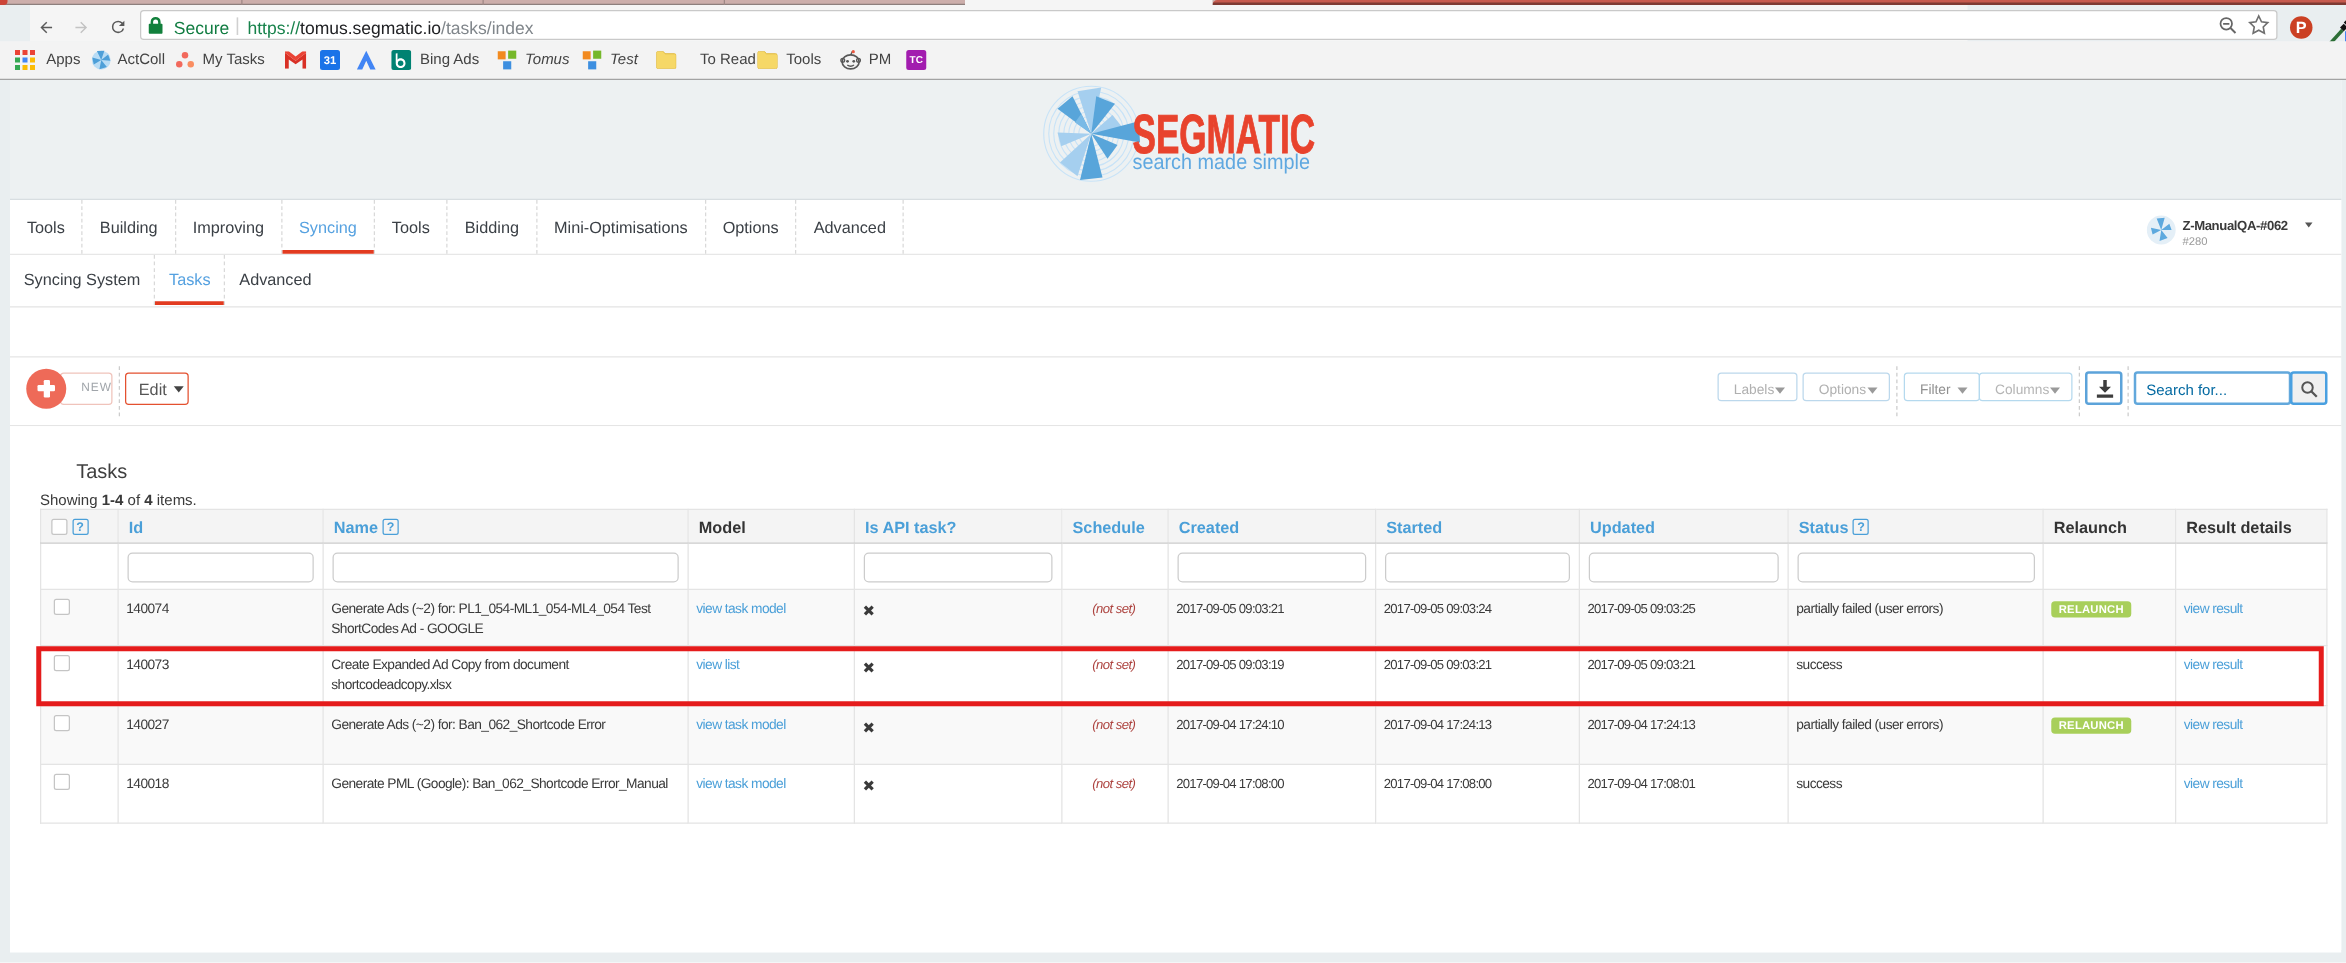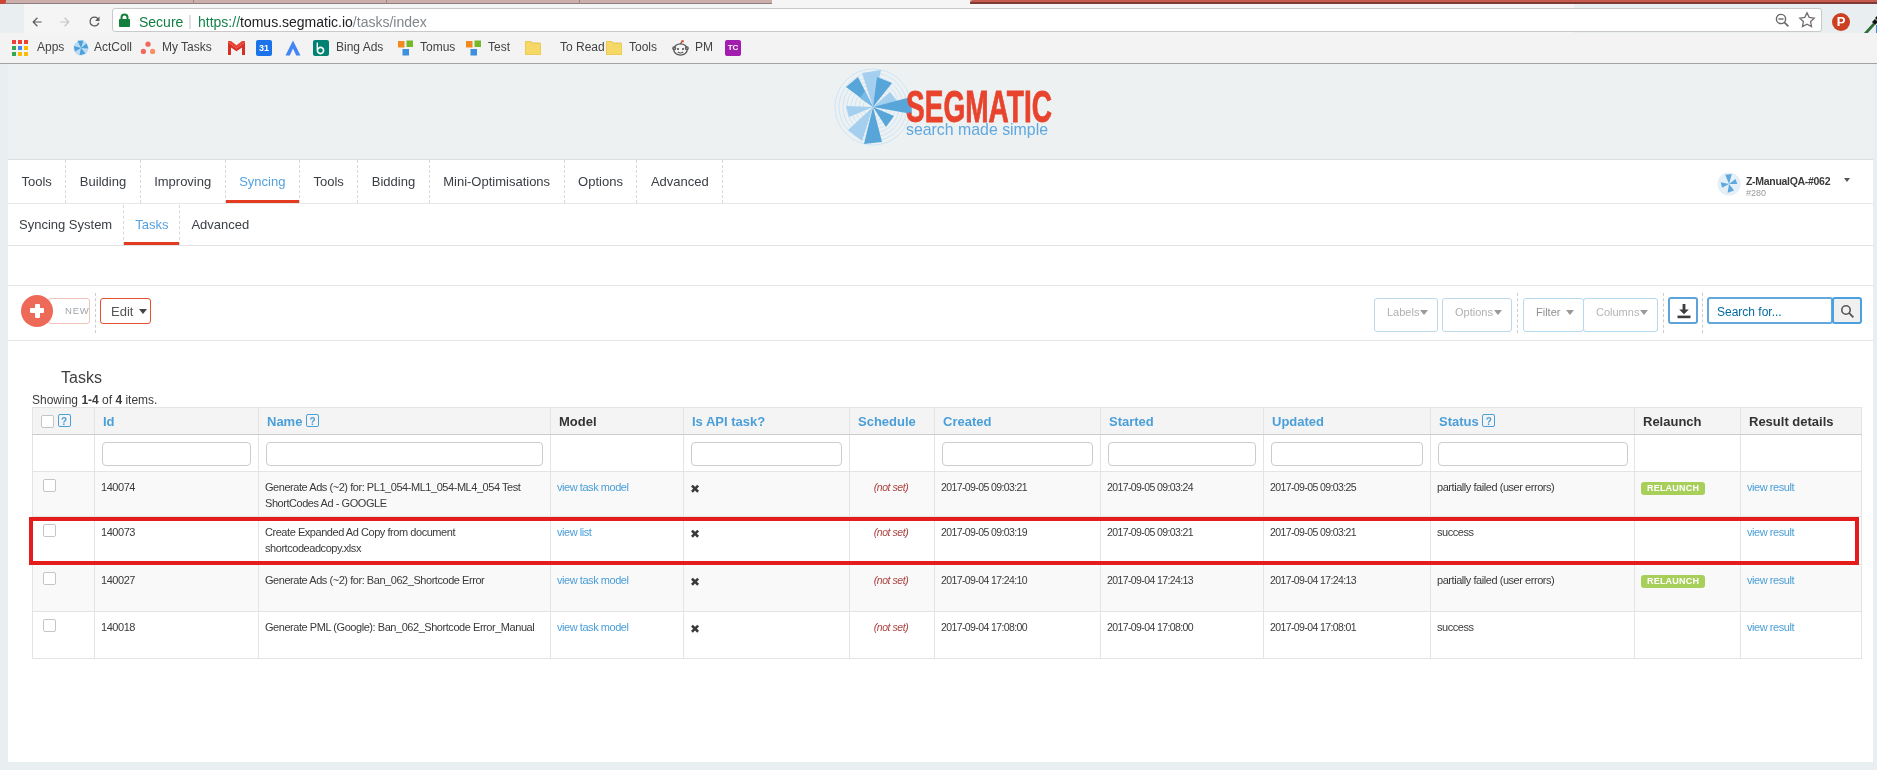--- a/index.html
+++ b/index.html
@@ -21,21 +21,21 @@
 #nav { position:absolute; left:0; top:96px; width:100%; height:44px; background:#fff; border-bottom:1px solid #e7e7e7; }
 #subnav { position:absolute; left:0; top:140px; width:100%; height:42px; line-height:40px; background:#fff; border-bottom:1px solid #e3e3e3; }
 #gap1 { position:absolute; left:0; top:181px; width:100%; height:41px; border-bottom:1px solid #e5e5e5; }
 #tbar { position:absolute; left:0; top:221px; width:100%; height:56px; border-bottom:1px solid #e5e5e5; }
 #content { position:absolute; left:0; top:277px; width:100%; height:421px; background:#fff; }
 
 .navitem { display:inline-block; padding:0 13.5px; font-size:13px; color:#3b4046; line-height:43px; border-right:1px dashed #d9d9d9; position:relative; }
 .navitem.first { margin-left:0; }
 .navitem.active { color:#55a1e0; }
 .redline { position:absolute; left:0; bottom:0; width:100%; height:3px; background:#e23b20; }
-.drop { top:13px; height:34px; border-radius:3px; background:#fff; font-size:11px; padding:7px 0 0 12px; text-align:left; }
+.drop { top:13px; height:23px; border-radius:3px; background:#fff; font-size:11px; padding:7px 0 0 12px; text-align:left; }
 .caret { position:absolute; right:9px; top:11px; width:0; height:0; border-left:4px solid transparent; border-right:4px solid transparent; border-top:5px solid #9a9a9a; }
 .qbox { display:inline-block; width:13px; height:13px; border:1px solid #4a9fd8; border-radius:2px; font-size:10px; line-height:13px; text-align:center; color:#4a9fd8; font-weight:bold; vertical-align:1px; }
 
 
 #tasks-table { position:absolute; left:24px; top:66px; border-collapse:collapse; table-layout:fixed; width:1829px; background:#fff; }
 #tasks-table td, #tasks-table th { border:1px solid #e4e4e4; vertical-align:top; overflow:hidden; }
 #tasks-table thead th { background:#f4f4f4; border-bottom:1px solid #ccc; height:27px; font-size:13px; text-align:left; padding:6px 8px 0 8px; color:#4a9fd8; }
 #tasks-table .filter td { height:37px; padding:7px 7px 0 7px; background:#fff; }
 #tasks-table tbody td { font-size:11px; letter-spacing:-0.45px; color:#3a3a3a; padding:7px 8px 0 6px; line-height:16px; }
 #tasks-table td.dt { font-size:10.5px; letter-spacing:-0.6px; }
@@ -133,27 +133,27 @@
     <rect width="16" height="16" rx="2" fill="#008272"></rect>
     <path d="M5 2.5v5.2c.6-.7 1.5-1.1 2.5-1.1 2.2 0 3.9 1.7 3.9 3.9S9.7 14.4 7.5 14.4 3.6 12.7 3.6 10.5V2.8z" fill="#fff"></path>
     <circle cx="7.5" cy="10.5" r="2.2" fill="#008272"></circle>
   </svg>
   <span class="bm" style="left:336px;">Bing Ads</span>
   <svg class="abs" style="left:398px;top:7px;" width="16" height="16" viewBox="0 0 16 16">
     <rect x="0" y="1" width="6.5" height="6.5" fill="#f28a1f"></rect>
       <rect x="8.5" y="0.5" width="6.5" height="6.5" fill="#76b82a"></rect>
       <rect x="4.5" y="9" width="6.5" height="6.5" fill="#3d8fe0"></rect>
   </svg>
-  <span class="bm" style="left:420px;">Tomus</span>
+  <span class="bm" style="left:420px;font-style:italic;">Tomus</span>
   <svg class="abs" style="left:466px;top:7px;" width="16" height="16" viewBox="0 0 16 16">
     <rect x="0" y="1" width="6.5" height="6.5" fill="#f28a1f"></rect>
       <rect x="8.5" y="0.5" width="6.5" height="6.5" fill="#76b82a"></rect>
       <rect x="4.5" y="9" width="6.5" height="6.5" fill="#3d8fe0"></rect>
   </svg>
-  <span class="bm" style="left:488px;">Test</span>
+  <span class="bm" style="left:488px;font-style:italic;">Test</span>
   <svg class="abs" style="left:525px;top:8px;" width="16" height="14" viewBox="0 0 16 14">
     <path d="M0 1.5C0 .7.7 0 1.5 0h4l1.5 2h7.5c.8 0 1.5.7 1.5 1.5v9c0 .8-.7 1.5-1.5 1.5h-13C.7 14 0 13.3 0 12.5z" fill="#f6d867" stroke="#e0b93c" stroke-width="0.8"></path>
   </svg>
   <span class="bm" style="left:548px;margin-left:12px;">To Read</span>
   <svg class="abs" style="left:606px;top:8px;" width="16" height="14" viewBox="0 0 16 14">
     <path d="M0 1.5C0 .7.7 0 1.5 0h4l1.5 2h7.5c.8 0 1.5.7 1.5 1.5v9c0 .8-.7 1.5-1.5 1.5h-13C.7 14 0 13.3 0 12.5z" fill="#f6d867" stroke="#e0b93c" stroke-width="0.8"></path>
   </svg>
   <span class="bm" style="left:629px;">Tools</span>
   <svg class="abs" style="left:672px;top:7px;" width="17" height="16" viewBox="0 0 17 16">
     <ellipse cx="8.5" cy="9.5" rx="6.8" ry="5.6" fill="none" stroke="#575757" stroke-width="1.3"></ellipse>

